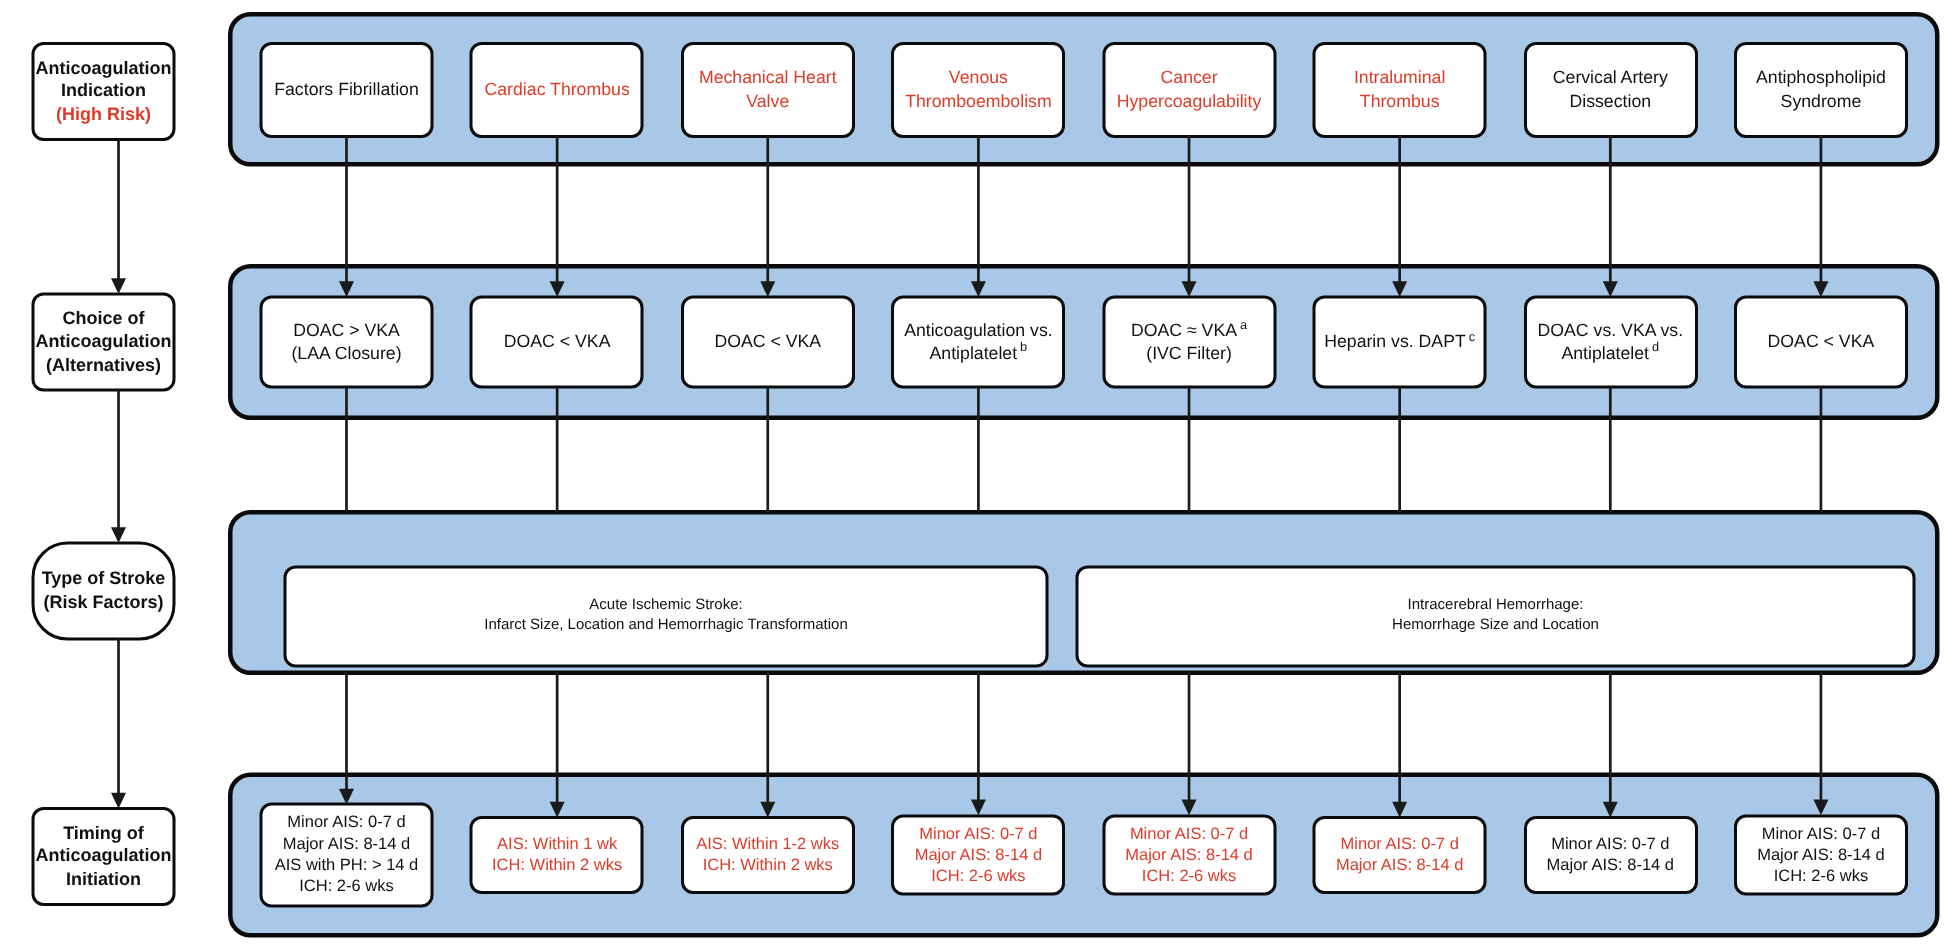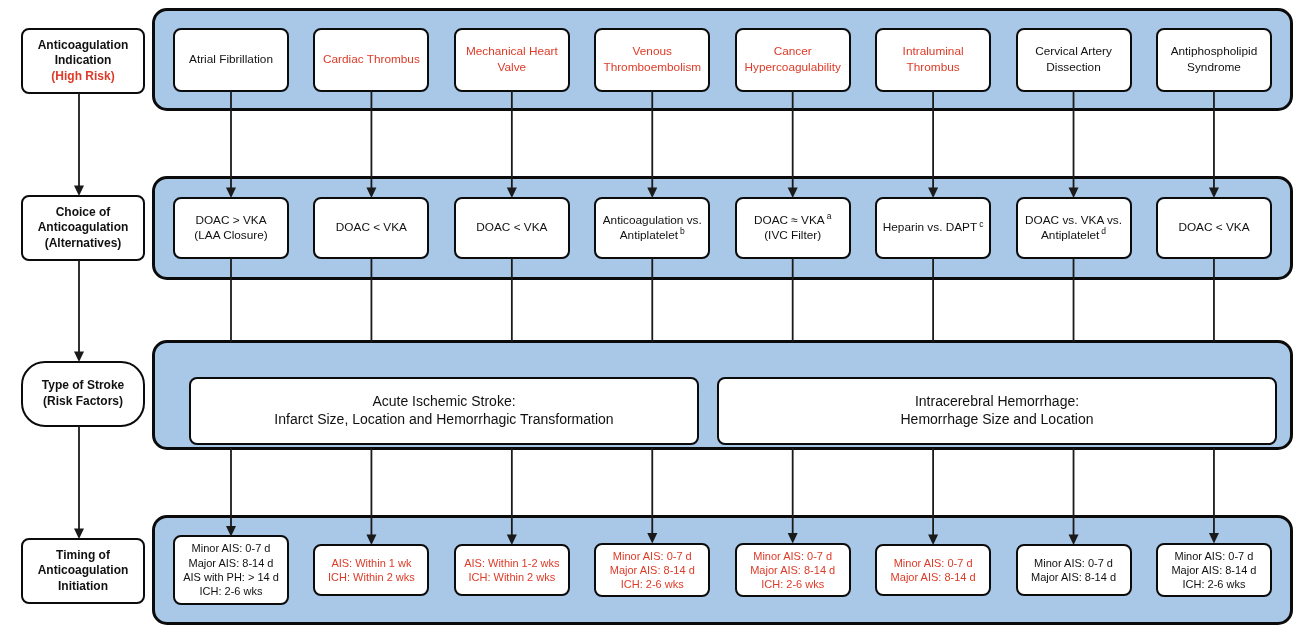--- a/index.html
+++ b/index.html
@@ -39,26 +39,26 @@
     display:flex;flex-direction:column;
     align-items:center;justify-content:center;
     text-align:center;
     font-size:11.8px;line-height:1.28;
     padding:4px 3px;
   }
   .r1{min-height:64px;width:116px;}
   .r2{min-height:62px;width:116px;}
   .r4{min-height:52px;width:116px;font-size:11px;line-height:1.3;}
   .r4 .ln{white-space:nowrap;}
-  .wide{height:68px;font-size:14px;margin-top:32px;}
+  .wide{height:68px;font-size:10px;margin-top:32px;}
   #aisBox{width:510px;flex:0 0 auto;}
   #ichBox{flex:1 1 auto;}
   
   .labelbox{
-    position:absolute;left:21px;width:124px;min-height:66px;
+    position:absolute;left:21px;width:96px;min-height:66px;
     background:#ffffff;border:2.5px solid #0b0b0b;border-radius:8px;
     box-sizing:border-box;
     display:flex;flex-direction:column;align-items:center;justify-content:center;
     text-align:center;font-weight:bold;font-size:12px;line-height:1.3;
     z-index:2;
   }
   sup.sp{font-size:8.5px;line-height:0;margin-left:2px;}
   
   #connectors{
     position:absolute;inset:0;width:1300px;height:634px;
@@ -87,21 +87,21 @@
       </div>
       <div class="labelbox" style="top: 538px;">
         <div class="ln">Timing of</div>
         <div class="ln">Anticoagulation</div>
         <div class="ln">Initiation</div>
       </div>
     </div>
 
   <div class="band" id="band1" style="background: rgb(169, 199, 231);">
       <div class="wbox r1">
-        <div class="ln">Atrial Fibrillation</div>
+        <div class="ln">Factors Fibrillation</div>
       </div>
       <div class="wbox r1">
         <div class="ln" style="color: rgb(221, 59, 40);">Cardiac Thrombus</div>
       </div>
       <div class="wbox r1">
         <div class="ln" style="color: rgb(221, 59, 40);">Mechanical Heart Valve</div>
       </div>
       <div class="wbox r1">
         <div class="ln" style="color: rgb(221, 59, 40);">Venous Thromboembolism</div>
       </div>

